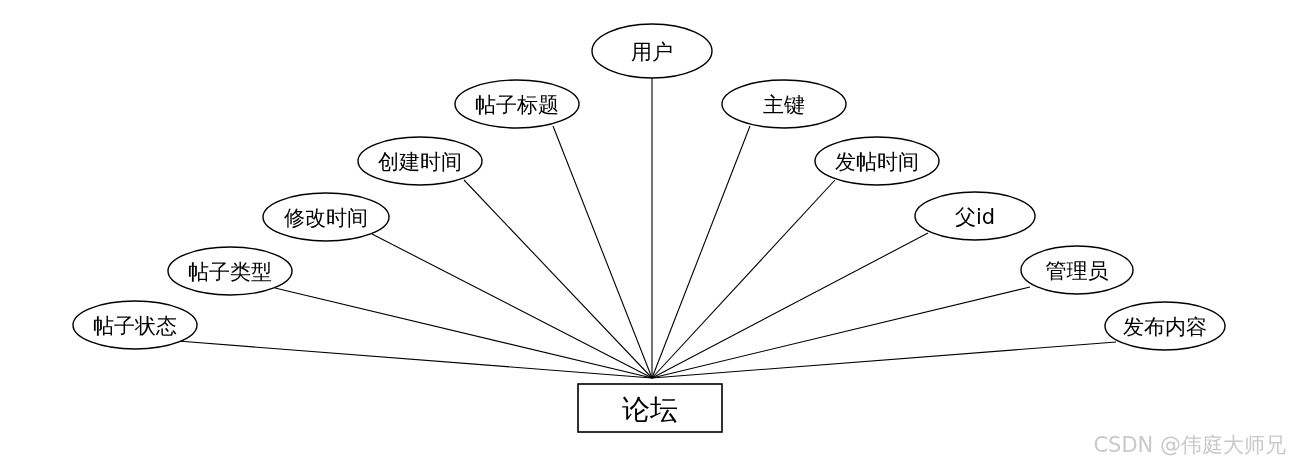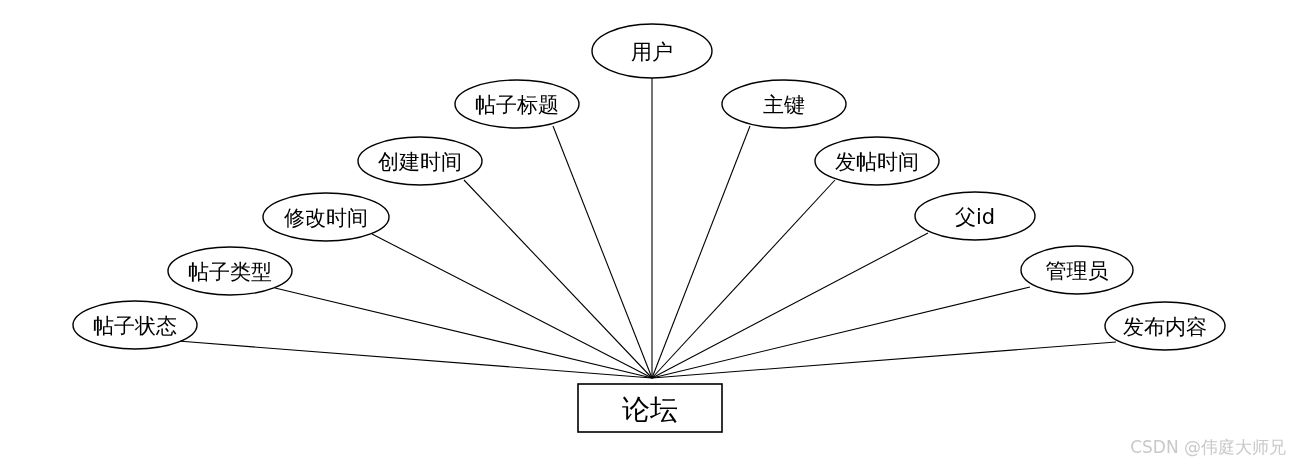--- a/index.html
+++ b/index.html
@@ -54,21 +54,21 @@
     font-size: 28px;
     fill: #000000;
     text-anchor: middle;
     dominant-baseline: central;
   }
   .watermark {
     position: absolute;
     right: 14px;
     bottom: 9px;
     font-family: "DejaVu Sans", sans-serif;
-    font-size: 17px;
+    font-size: 21px;
     color: #c9c9c9;
     white-space: nowrap;
     user-select: none;
   }
 </style>
 </head>
 <body>
 
 <div id="canvas">
   <svg id="er-svg" viewBox="0 0 1300 468">

